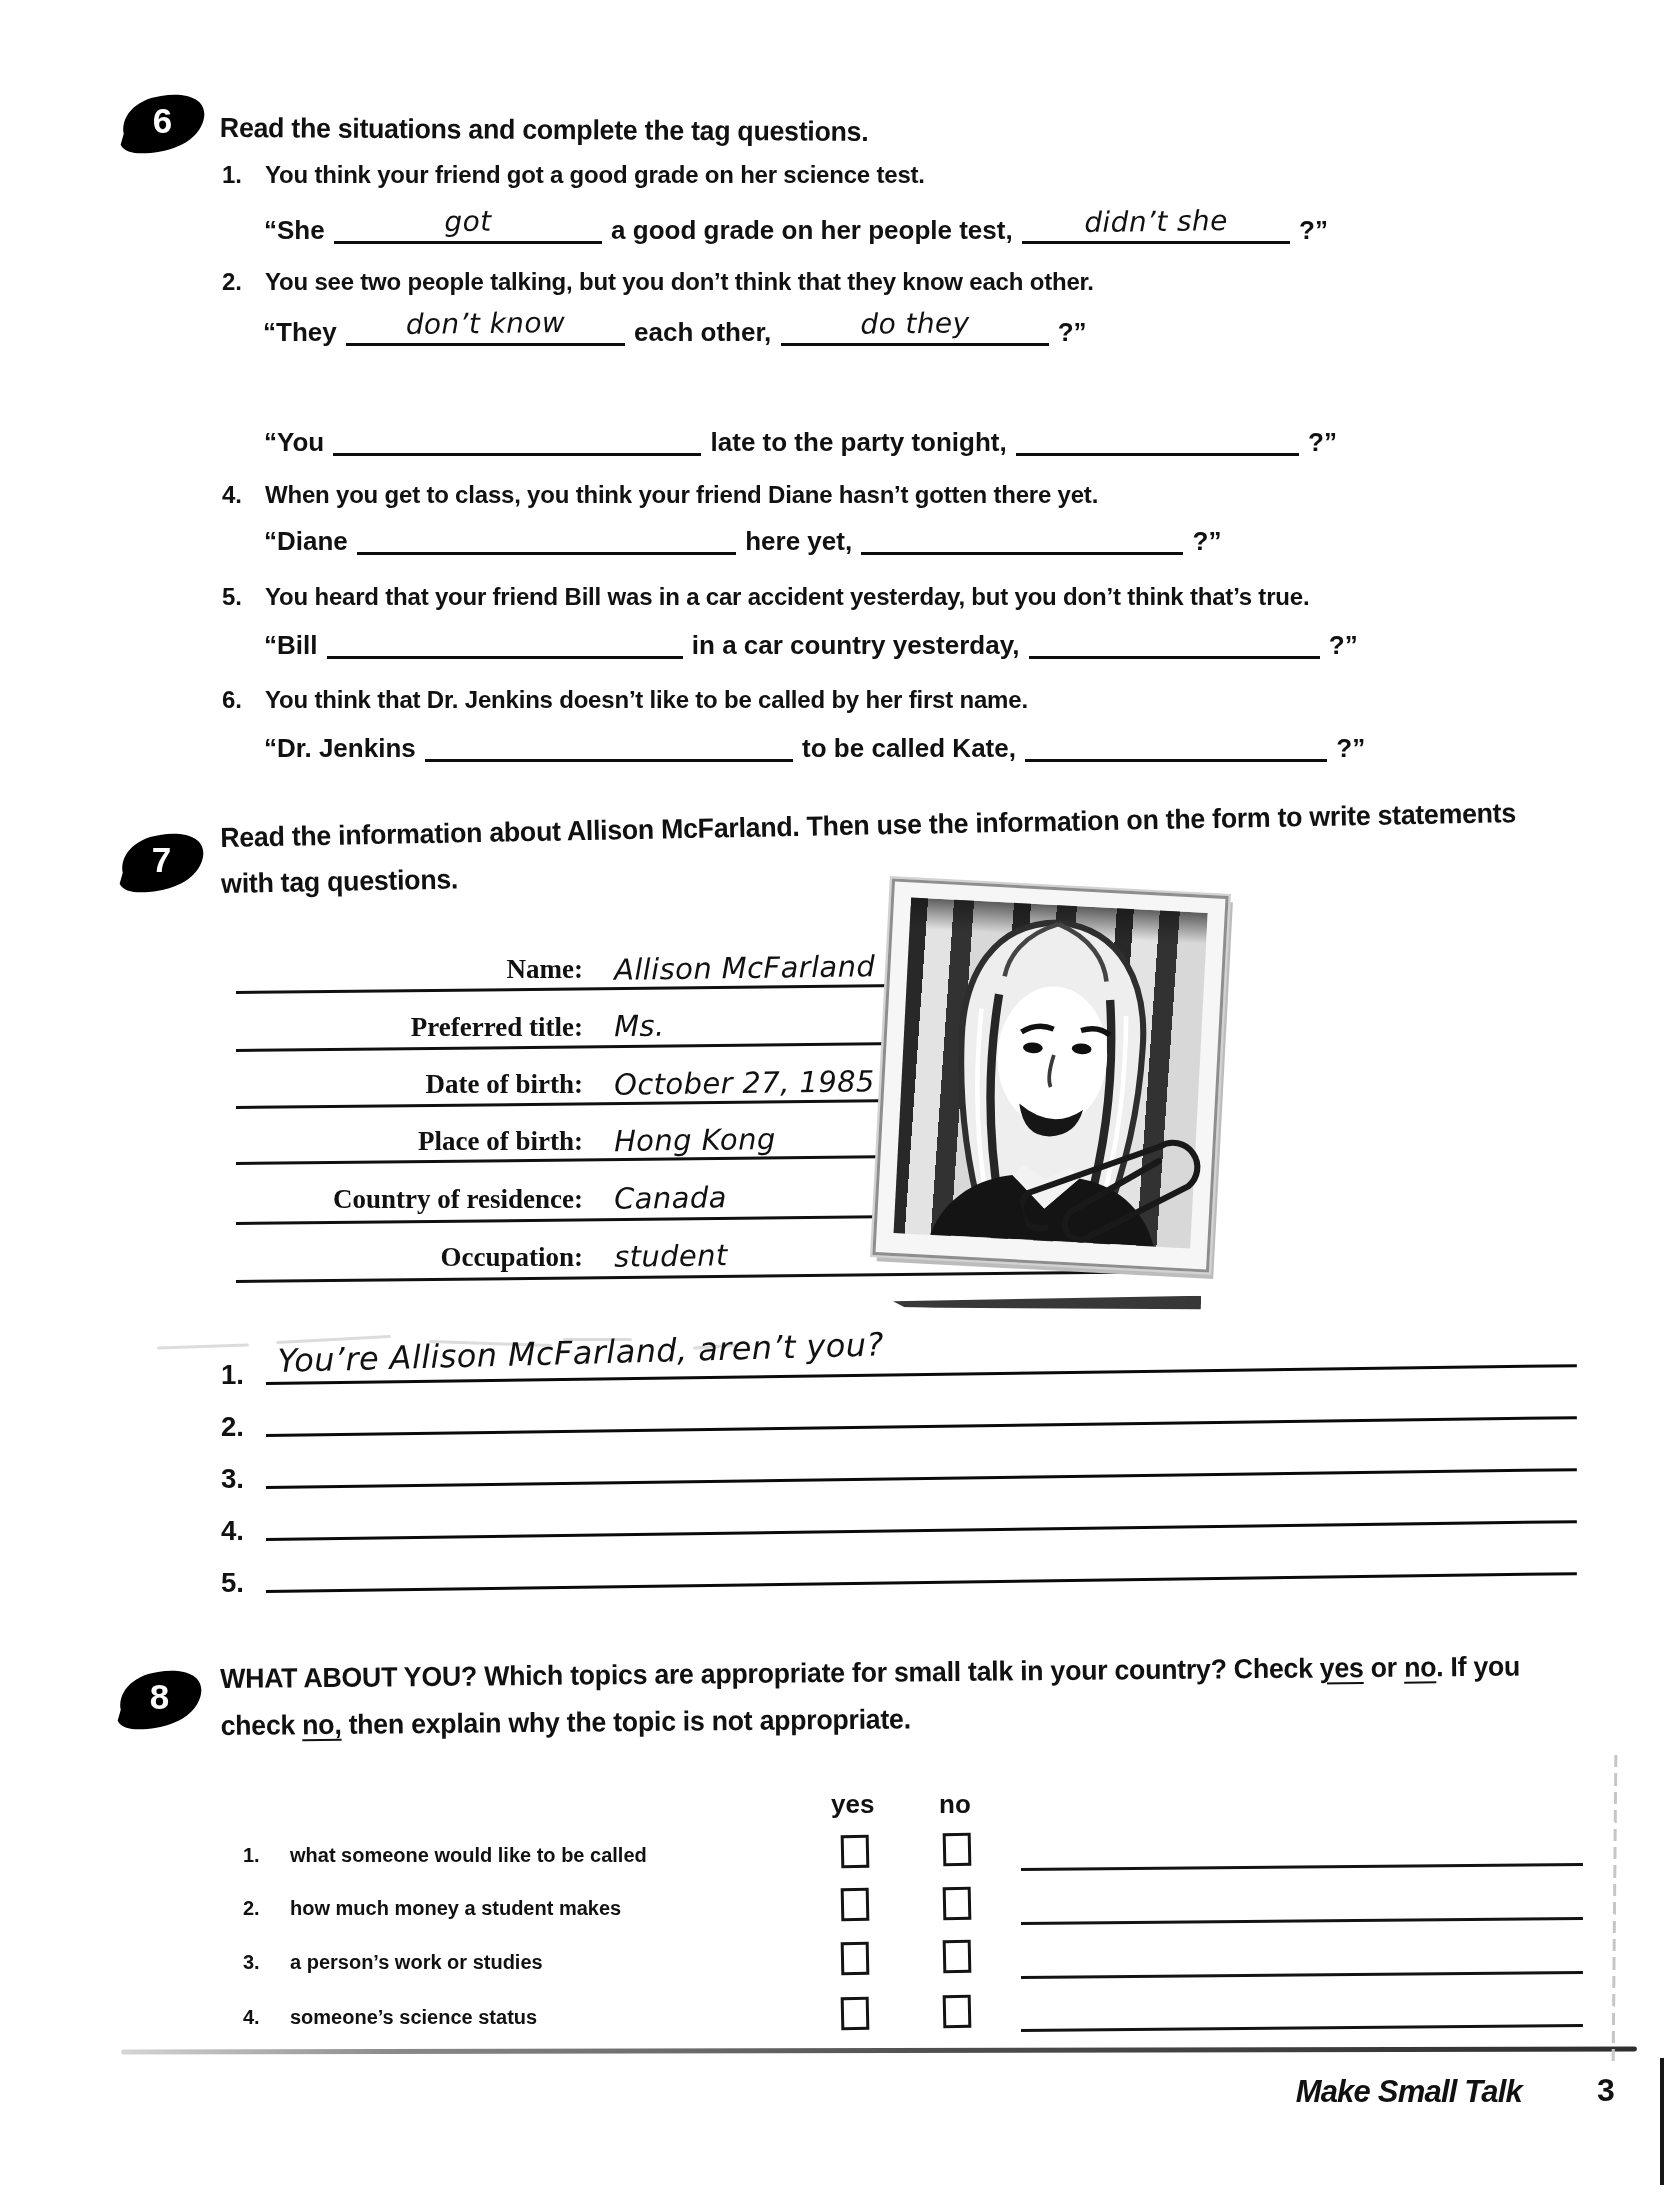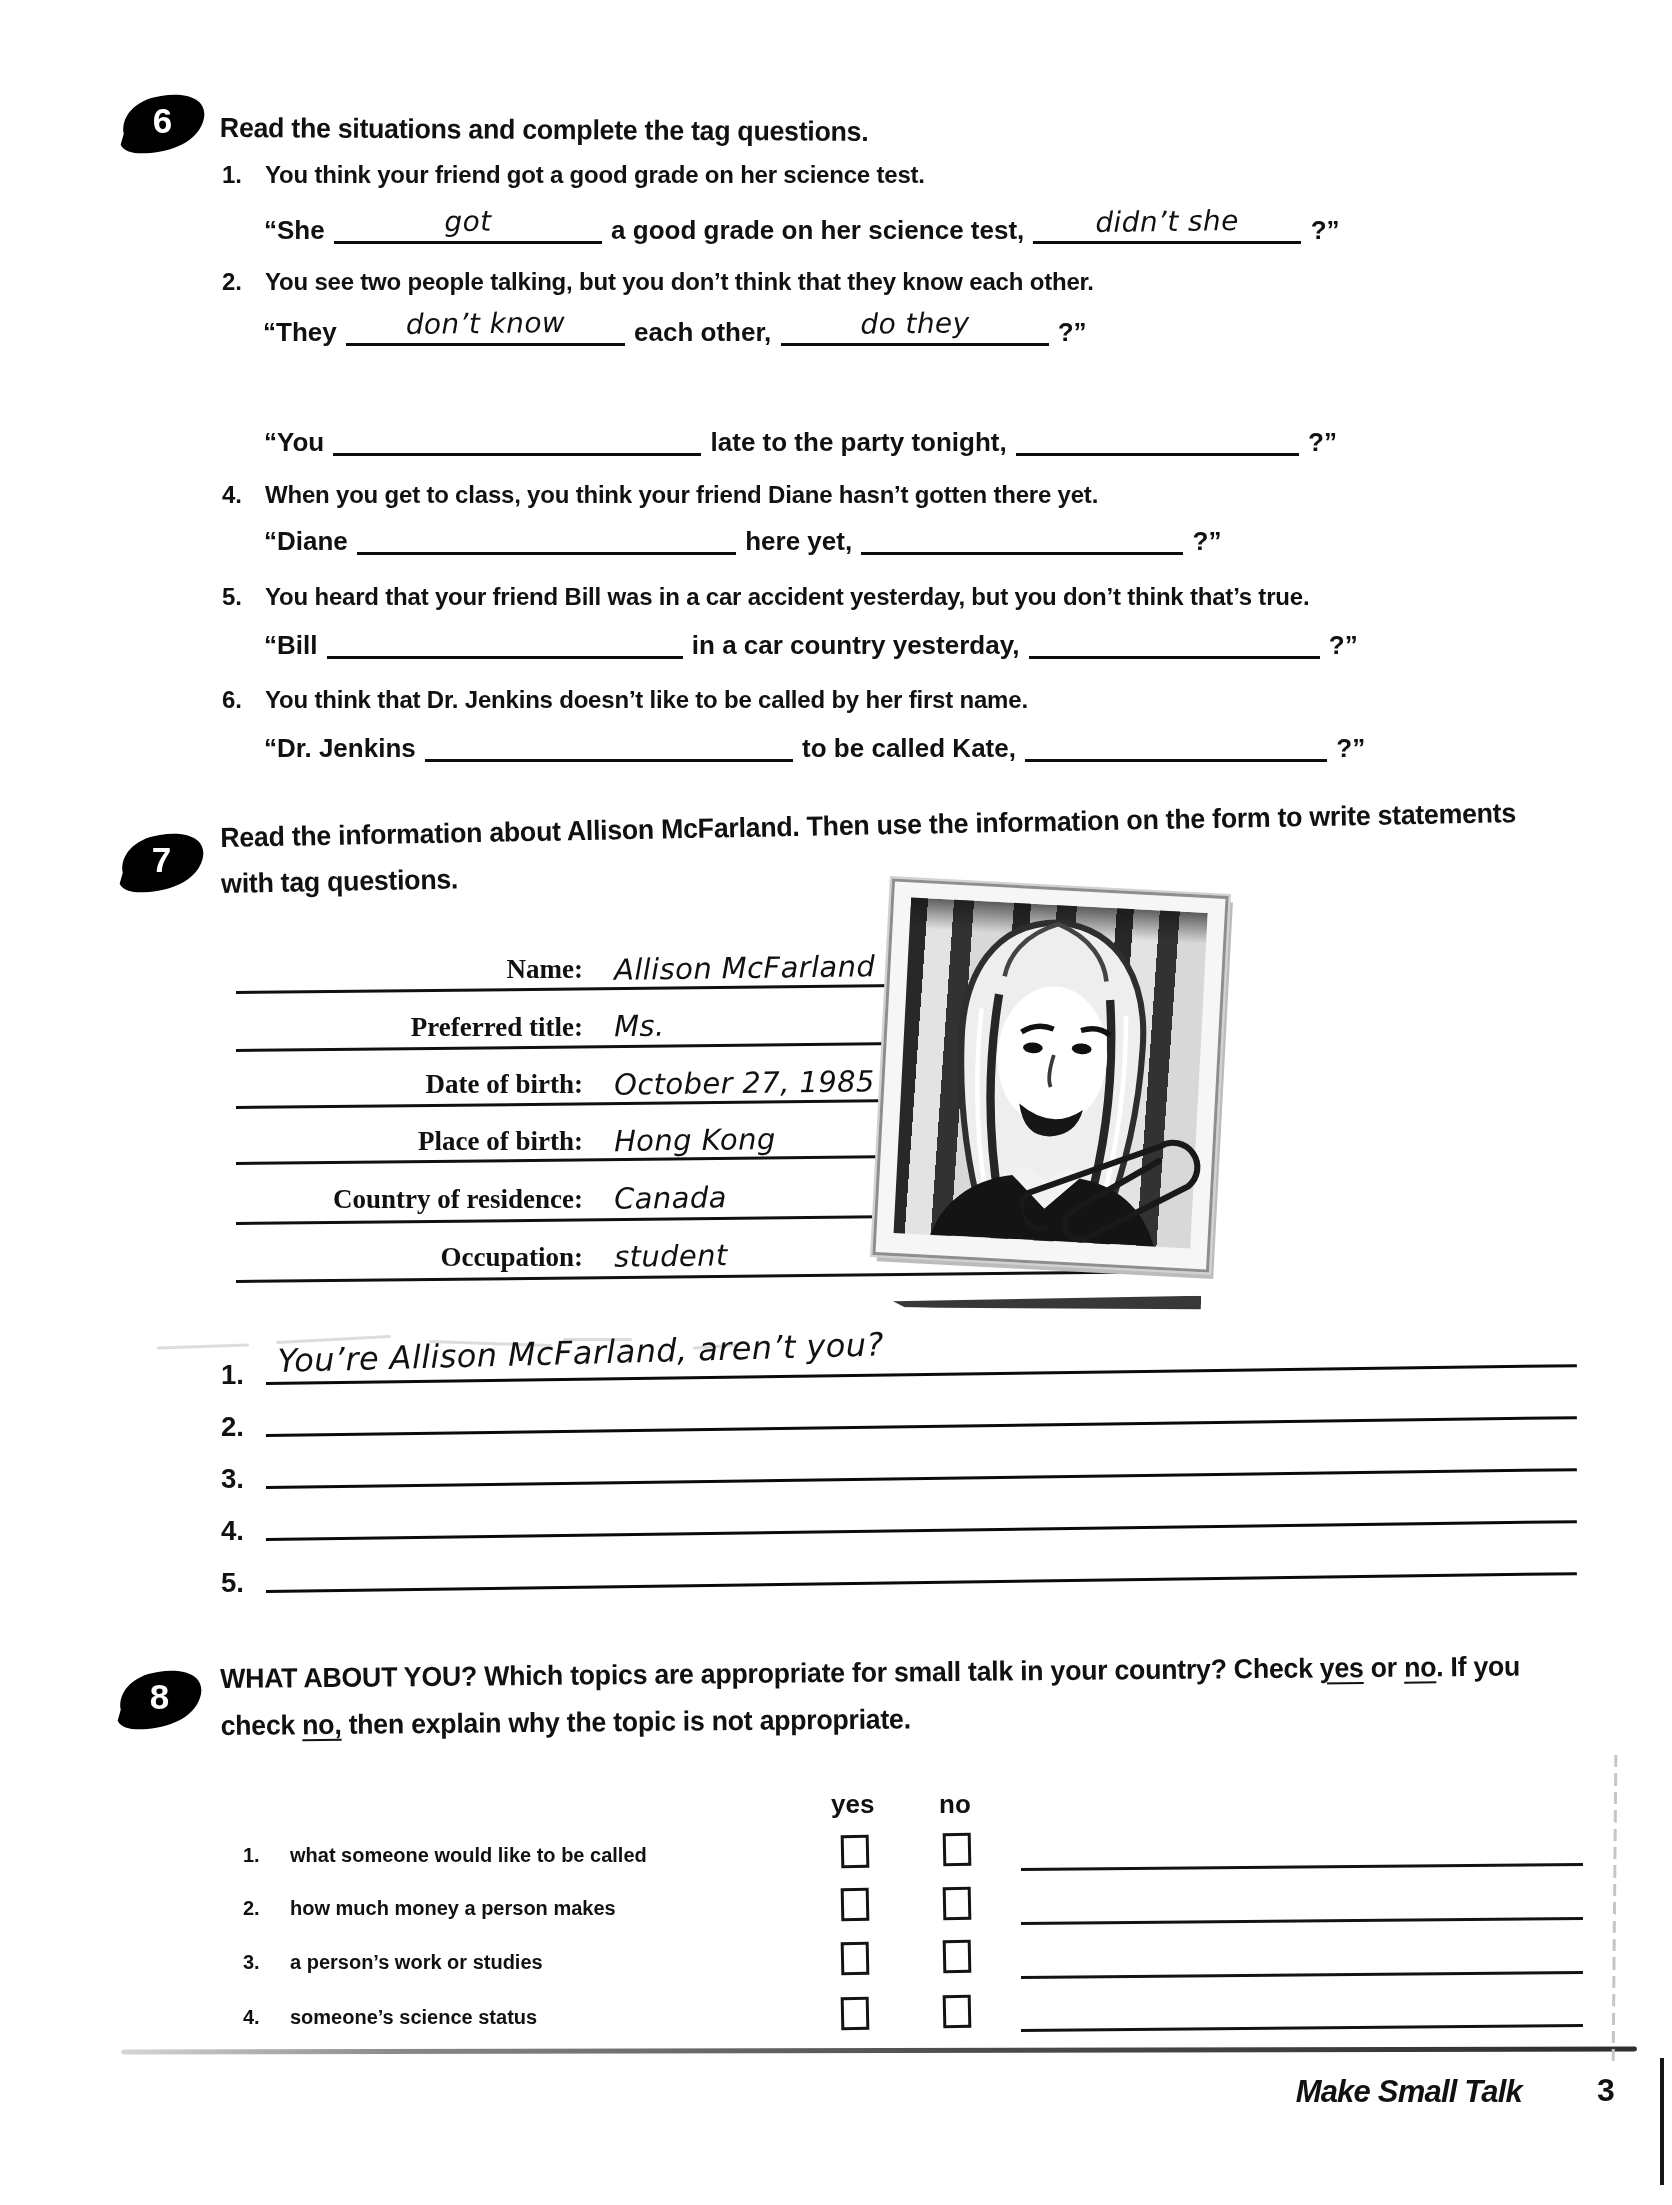--- a/index.html
+++ b/index.html
@@ -91,21 +91,21 @@
   <div class="abs ex-header" style="left:220px;top:112px;transform:rotate(0.35deg) scaleX(0.97)">Read the situations and complete the tag questions.</div>
 
   <div class="abs sent" style="left:222px;top:161px">
     <span class="inum">1.</span><span>You think your friend got a good grade on her science test.</span>
   </div>
   <div class="abs quote" style="left:264px;top:204px">
     <span>“She</span>
     <span class="blank" style="width:268px">
         <span class="hw">got</span>
       </span>
-    <span>a good grade on her science test,</span>
+    <span>a good grade on her people test,</span>
     <span class="blank" style="width:268px">
         <span class="hw">didn’t she</span>
       </span>
     <span>?”</span>
   </div>
 
   <div class="abs sent" style="left:222px;top:268px">
     <span class="inum">2.</span><span>You see two people talking, but you don’t think that they know each other.</span>
   </div>
   <div class="abs quote" style="left:263px;top:306px">
@@ -297,21 +297,21 @@
   <div class="abs colhead" style="left:939px;top:1789px">no</div>
 
   <div class="abs topic" style="left:243px;top:1844px">
     <span class="tnum">1.</span><span>what someone would like to be called</span>
   </div>
   <div class="abs cb" style="left:841px;top:1835px"></div>
   <div class="abs cb" style="left:943px;top:1833px"></div>
   <div class="abs expline" style="left:1021px;top:1868px;width:562px"></div>
 
   <div class="abs topic" style="left:243px;top:1897px">
-    <span class="tnum">2.</span><span>how much money a person makes</span>
+    <span class="tnum">2.</span><span>how much money a student makes</span>
   </div>
   <div class="abs cb" style="left:841px;top:1888px"></div>
   <div class="abs cb" style="left:943px;top:1887px"></div>
   <div class="abs expline" style="left:1021px;top:1922px;width:562px"></div>
 
   <div class="abs topic" style="left:243px;top:1951px">
     <span class="tnum">3.</span><span>a person’s work or studies</span>
   </div>
   <div class="abs cb" style="left:841px;top:1942px"></div>
   <div class="abs cb" style="left:943px;top:1940px"></div>

